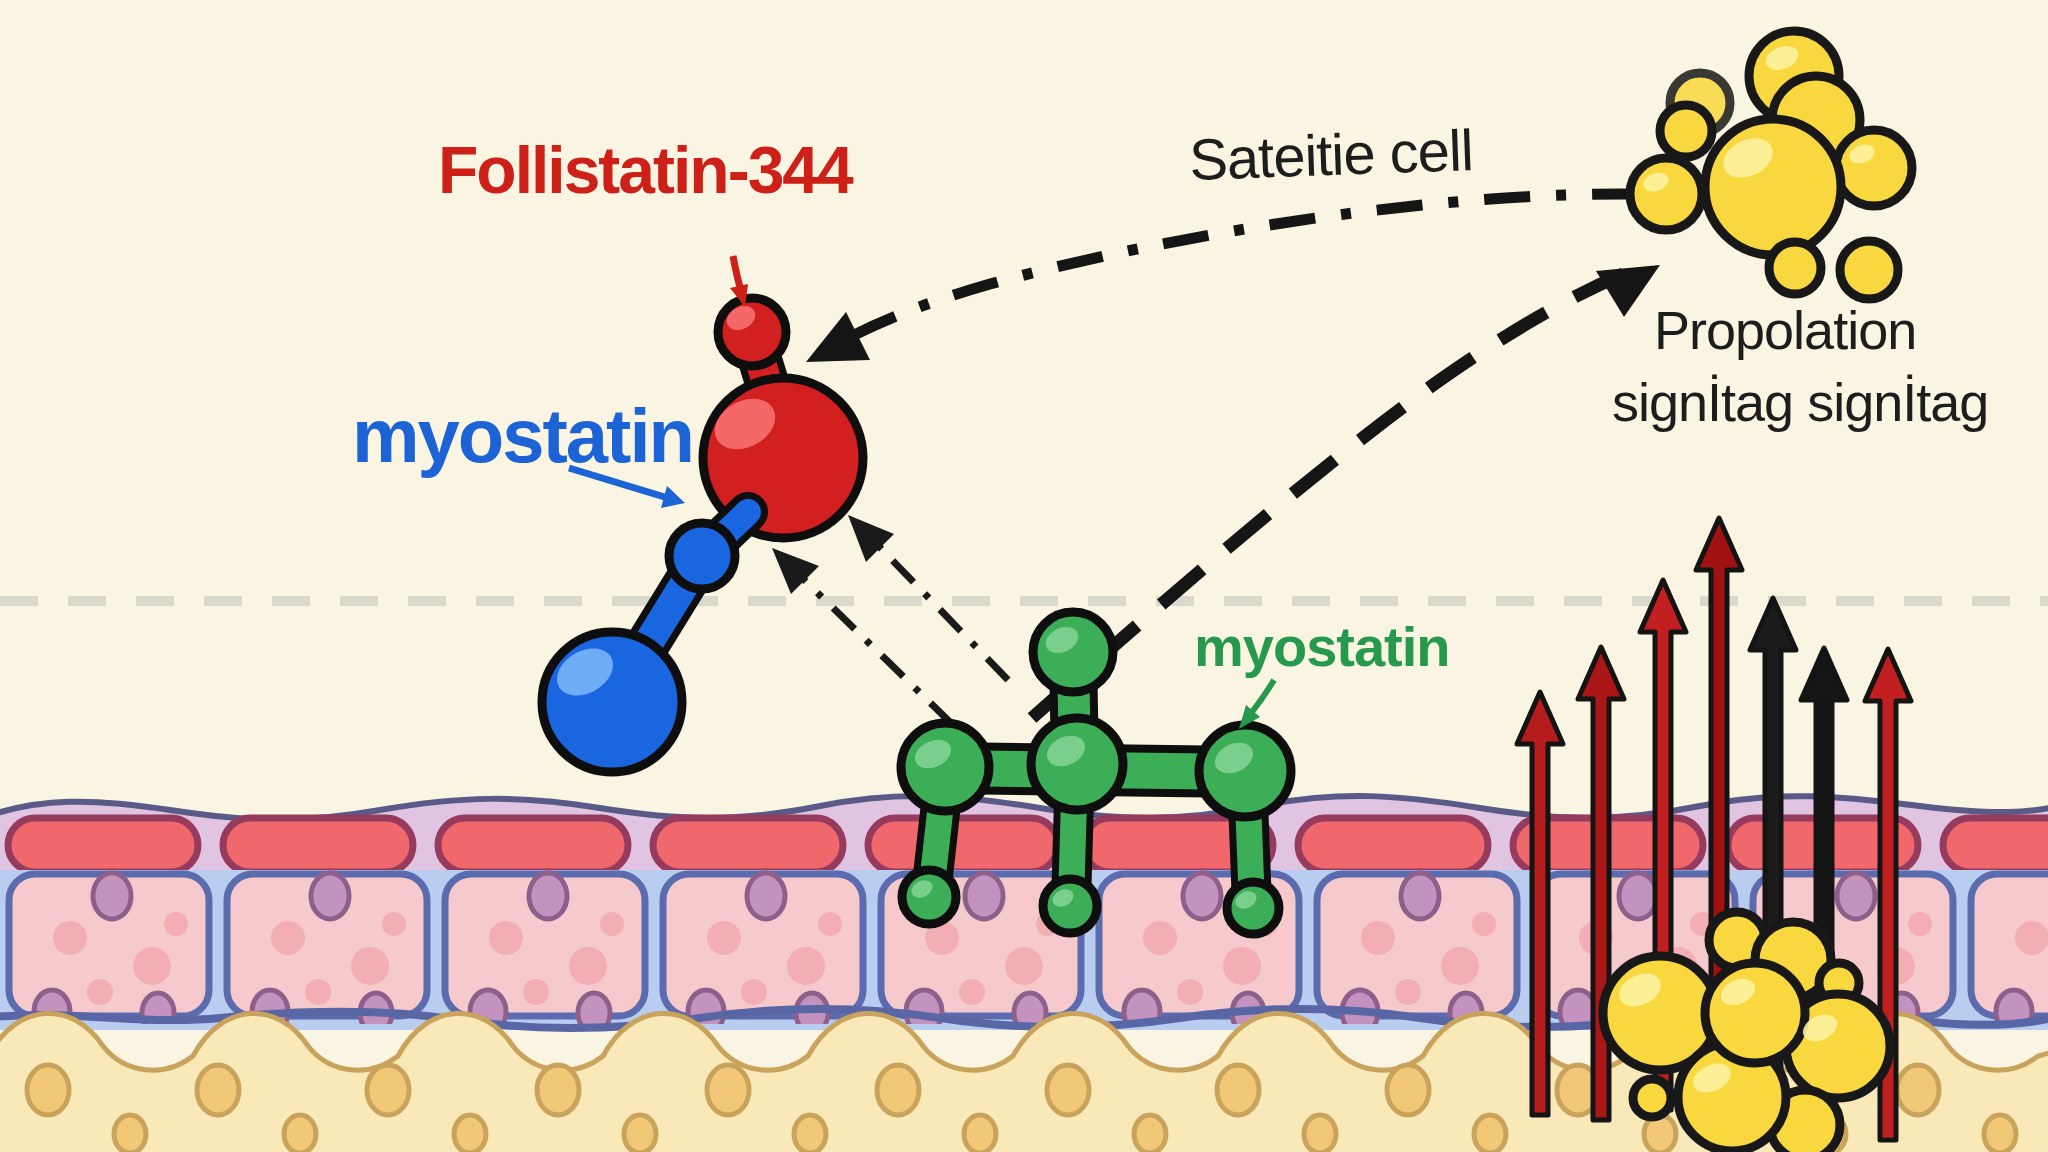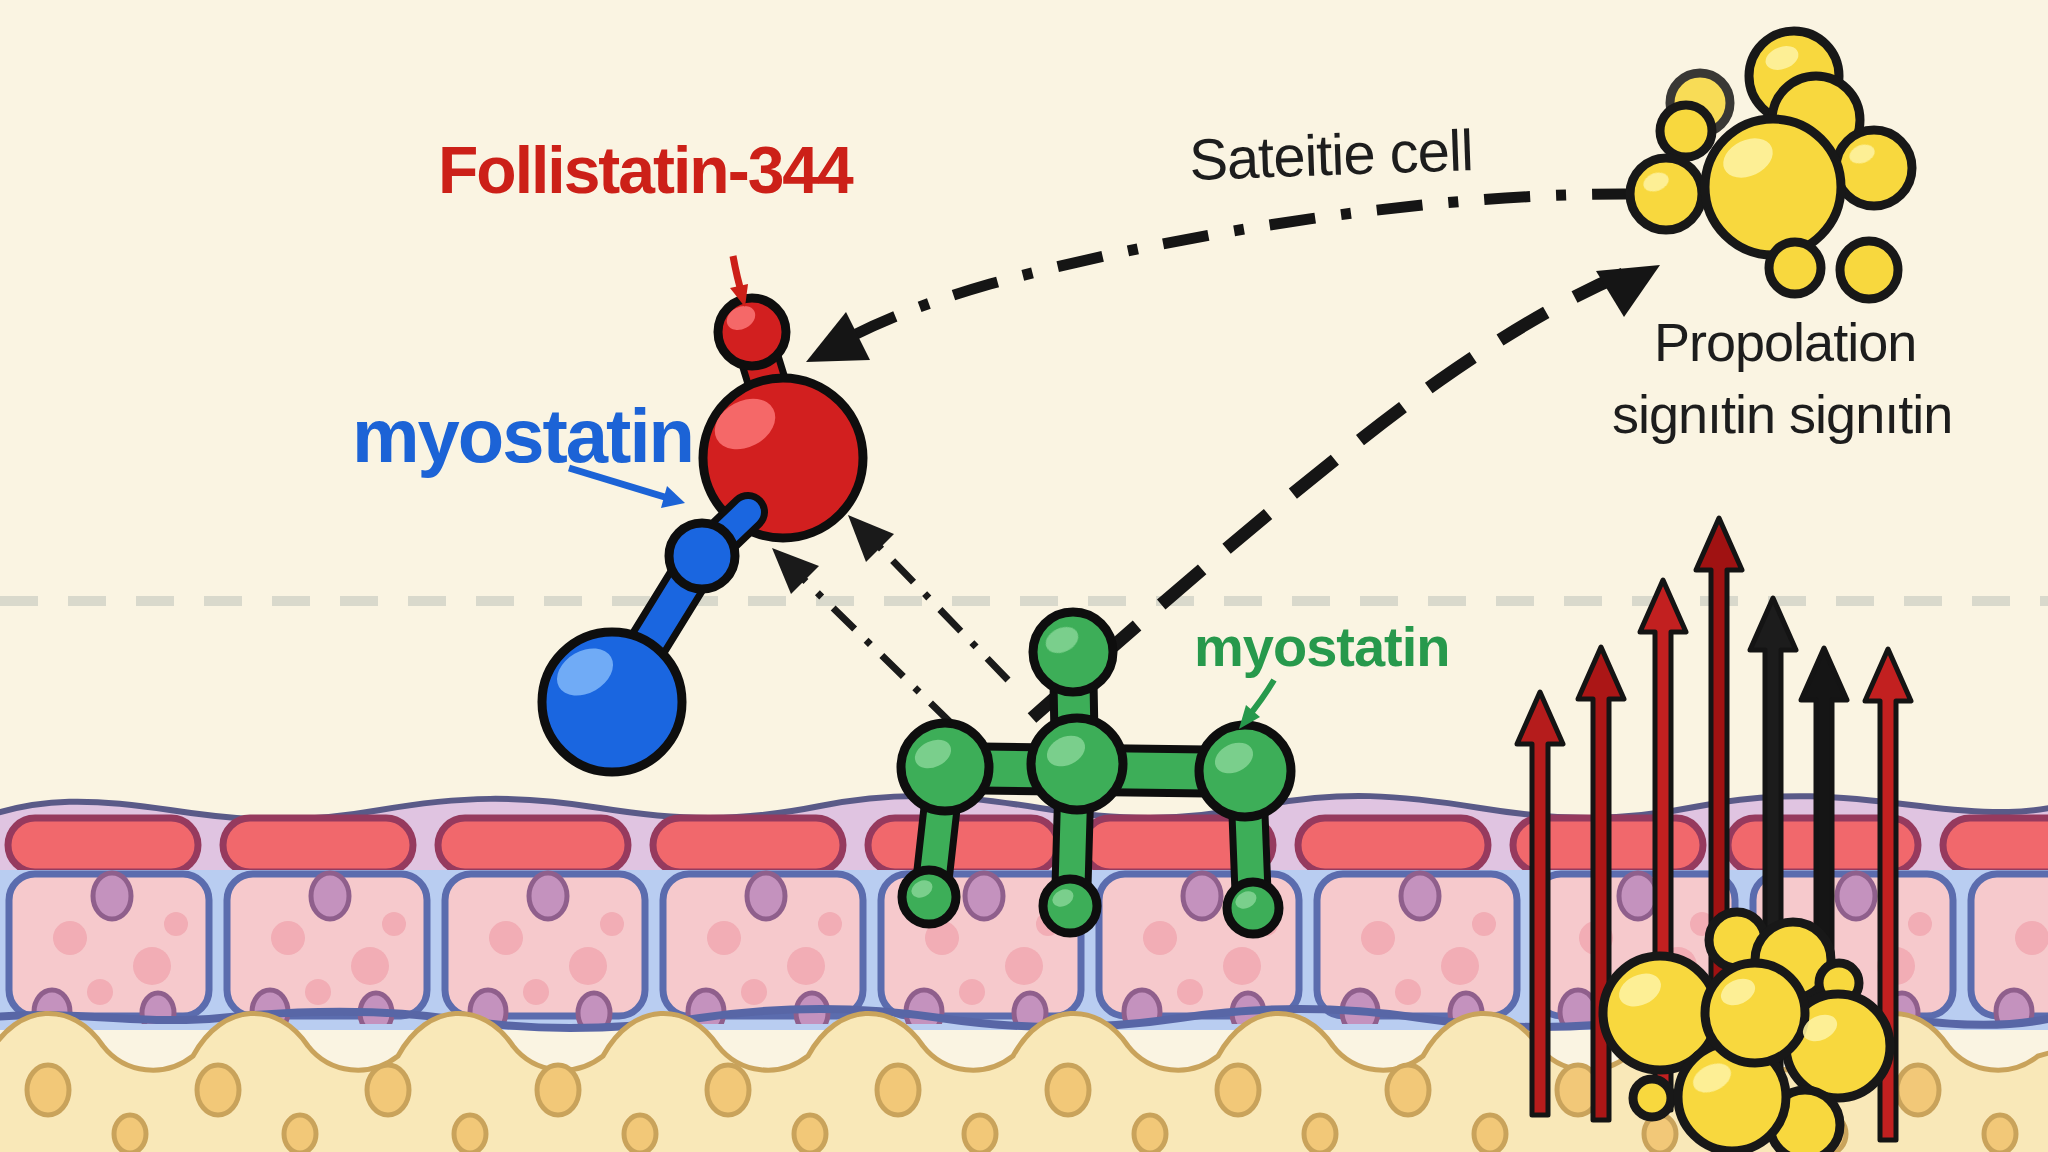--- a/index.html
+++ b/index.html
@@ -4,21 +4,21 @@
 <style>
   html,body{margin:0;padding:0;background:#888;}
   #stage{position:relative;width:2048px;height:1152px;overflow:hidden;font-family:"Liberation Sans",sans-serif;}
   #art{position:absolute;left:0;top:0;width:2048px;height:1152px;}
   .lbl{position:absolute;white-space:nowrap;font-family:"Liberation Sans",sans-serif;}
   #lbl-follistatin{left:438px;top:132px;font-size:66px;font-weight:bold;letter-spacing:-2px;}
   #lbl-myostatin-blue{left:352px;top:392px;font-size:76px;font-weight:bold;letter-spacing:-2px;}
   #lbl-myostatin-green{left:1194px;top:614px;font-size:56px;font-weight:bold;letter-spacing:-1px;}
   #lbl-satellite{left:1188px;top:126px;font-size:58px;letter-spacing:-1px;transform:rotate(-2deg);transform-origin:left top;}
   #lbl-prolif{left:1612px;top:294px;font-size:54px;line-height:72px;letter-spacing:-1px;}
-  #lbl-prolif .indent{margin-left:42px;margin-top:12px;}
+  #lbl-prolif .indent{margin-left:42px;}
 </style>
 </head>
 <body>
 
 <div id="stage">
 
 <svg id="art" viewBox="0 0 2048 1152">
 
   <rect x="0" y="0" width="2048" height="1152" fill="#faf4e2"></rect>
 
@@ -214,16 +214,16 @@
 <div class="lbl" id="lbl-follistatin" style="color: rgb(204, 32, 24);">Follistatin-344</div>
 
 <div class="lbl" id="lbl-myostatin-blue" style="color: rgb(28, 99, 214);">myostatin</div>
 
 <div class="lbl" id="lbl-myostatin-green" style="color: rgb(39, 153, 76);">myostatin</div>
 
 <div class="lbl" id="lbl-satellite" style="color: rgb(29, 29, 29);">Sateitie cell</div>
 
 <div class="lbl" id="lbl-prolif" style="color: rgb(29, 29, 29);">
   <div class="indent">Propolation</div>
-  <div>signıtin signıtin</div>
+  <div>signİtag signİtag</div>
 </div>
 
 </div>
 
 </body></html>

